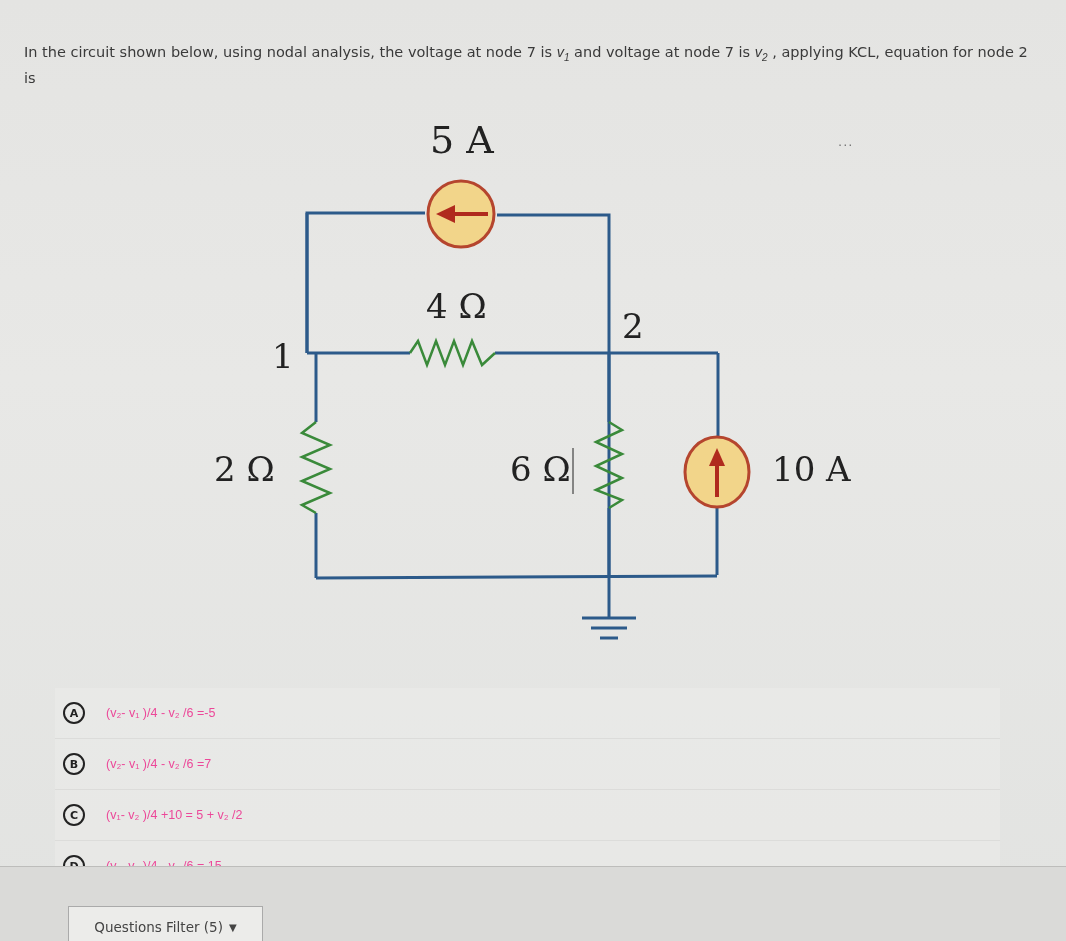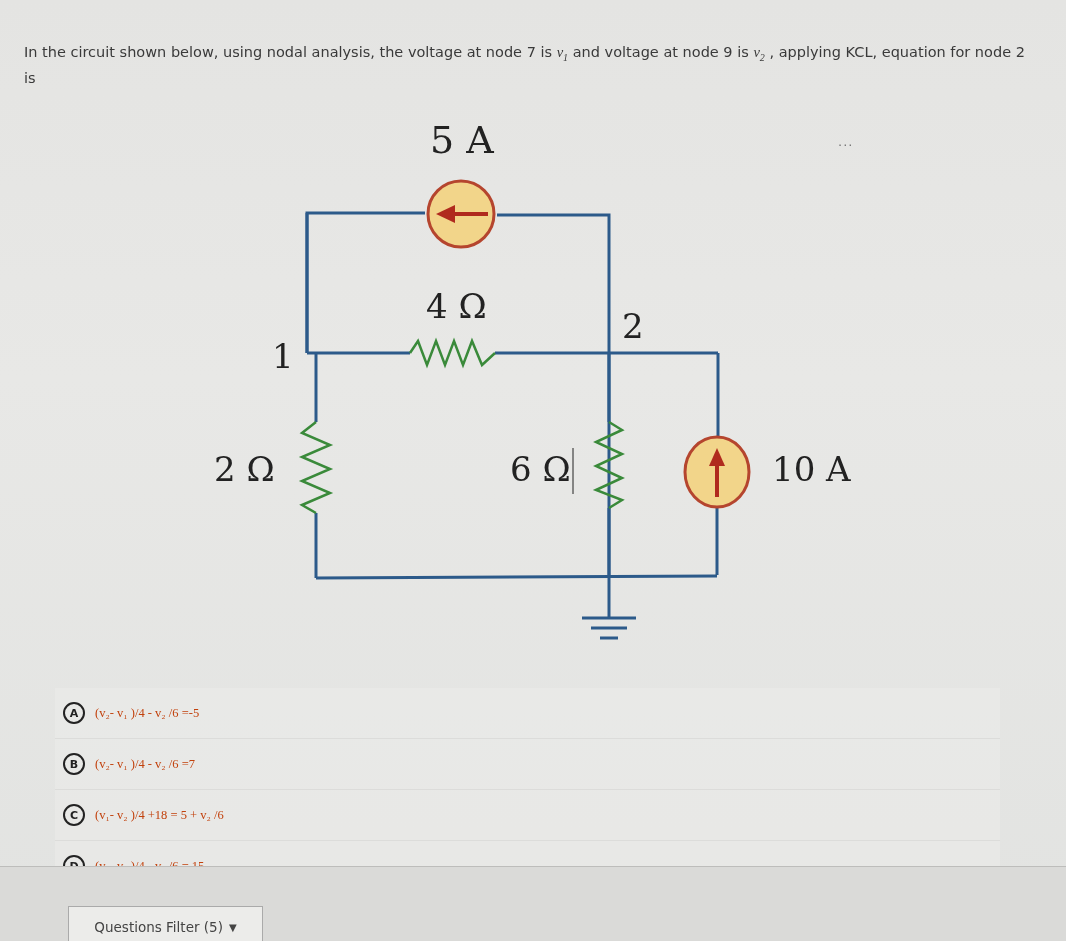--- a/index.html
+++ b/index.html
@@ -5,21 +5,21 @@
   html, body { margin: 0; padding: 0; }
   body {
     width: 1066px; height: 941px; overflow: hidden; position: relative;
     background: linear-gradient(180deg, #e4e4e2 0%, #e8e8e6 40%, #e2e3e1 100%);
     font-family: "DejaVu Sans", sans-serif; color: #333;
   }
   .question {
     position: absolute; left: 24px; top: 42px; width: 1010px;
     font-size: 14.5px; line-height: 20px; color: #3a3a3a;
   }
-  .question i { font-family: Liberation Serif, serif; font-style: italic; }
+  .question i { font-family: Liberation Sans, sans-serif; font-style: italic; }
   .question sub { font-size: 10px; }
   .more-btn {
     position: absolute; left: 838px; top: 134px; font-size: 13px; color: #777;
     letter-spacing: 1px; cursor: pointer;
   }
   svg.circuit { position: absolute; left: 0; top: 0; }
   .options {
     position: absolute; left: 55px; top: 688px; width: 945px;
   }
   .option {
@@ -27,39 +27,39 @@
     border-bottom: 1px solid #dcdcda; background: rgba(235,235,233,0.6);
     cursor: pointer;
   }
   .option .letter {
     width: 18px; height: 18px; border: 2px solid #222; border-radius: 50%;
     display: flex; align-items: center; justify-content: center;
     font-size: 11px; font-weight: bold; color: #222; margin-right: 10px;
     font-family: "DejaVu Sans", sans-serif;
   }
   .option .text {
-    font-size: 12.5px; color: #c2410c; font-family: Liberation Serif, serif;
+    font-size: 12.5px; color: #ec4899; font-family: Liberation Sans, sans-serif; margin-left: 11px;
   }
   .footer {
     position: absolute; left: 0; top: 866px; width: 1066px; height: 75px;
     background: #dadad8; border-top: 1px solid #bdbdbb;
   }
   .filter-btn {
     position: absolute; left: 68px; top: 906px; width: 195px; height: 42px;
     border: 1px solid #aaa; background: #ececea; box-sizing: border-box;
     display: flex; align-items: center; justify-content: center;
     font-size: 13.5px; color: #444; cursor: pointer;
   }
   .filter-btn .caret { margin-left: 6px; font-size: 10px; }
 </style>
 </head>
 <body>
 
 <div class="question">
-  <span>In the circuit shown below, using nodal analysis, the voltage at node 7 is </span><i><span>v</span><sub>1</sub></i><span> and voltage at node 9 is </span><i><span>v</span><sub>2</sub></i><span> , applying KCL, equation for node 2 is</span>
+  <span>In the circuit shown below, using nodal analysis, the voltage at node 7 is </span><i><span>v</span><sub>1</sub></i><span> and voltage at node 7 is </span><i><span>v</span><sub>2</sub></i><span> , applying KCL, equation for node 2 is</span>
 </div>
 
 <div class="more-btn">...</div>
 
 <svg class="circuit" width="1066" height="700">
   <g stroke="#2c5a8a" stroke-width="3" fill="none">
 
     <polyline points="307,353 307,213 425,213"></polyline>
     <polyline points="497,215 609,215 609,578"></polyline>
 
@@ -119,21 +119,21 @@
   <div class="option">
     <span class="letter">A</span>
     <span class="text">(v₂- v₁ )/4 - v₂ /6 =-5</span>
   </div>
   <div class="option">
     <span class="letter">B</span>
     <span class="text">(v₂- v₁ )/4 - v₂ /6 =7</span>
   </div>
   <div class="option">
     <span class="letter">C</span>
-    <span class="text">(v₁- v₂ )/4 +18 = 5 + v₂ /6</span>
+    <span class="text">(v₁- v₂ )/4 +10 = 5 + v₂ /2</span>
   </div>
   <div class="option">
     <span class="letter">D</span>
     <span class="text">(v₁- v₂ )/4 - v₂ /6 = 15</span>
   </div>
 </div>
 
 <div class="footer"></div>
 <div class="filter-btn">
   <span>Questions Filter (5)</span>

